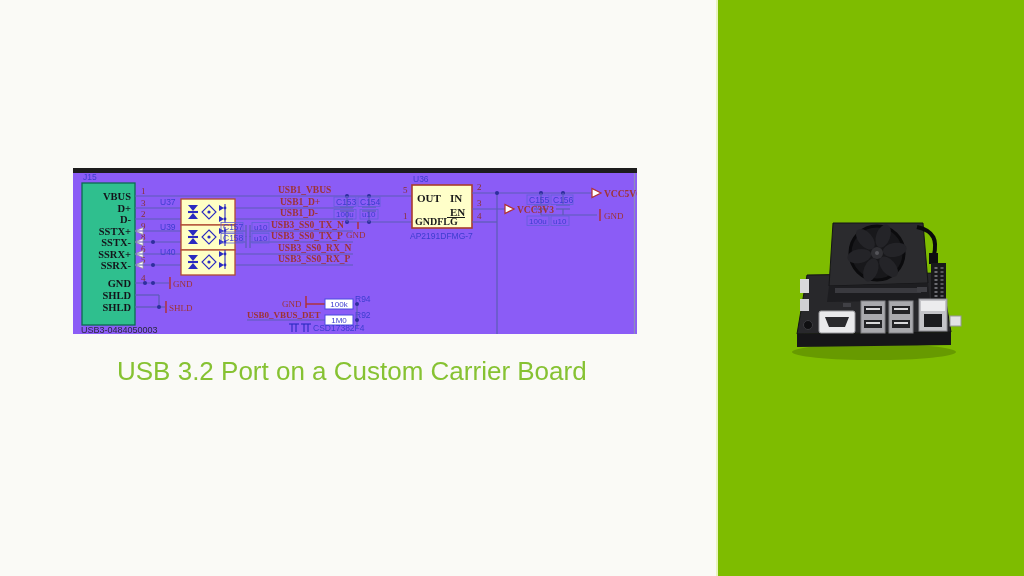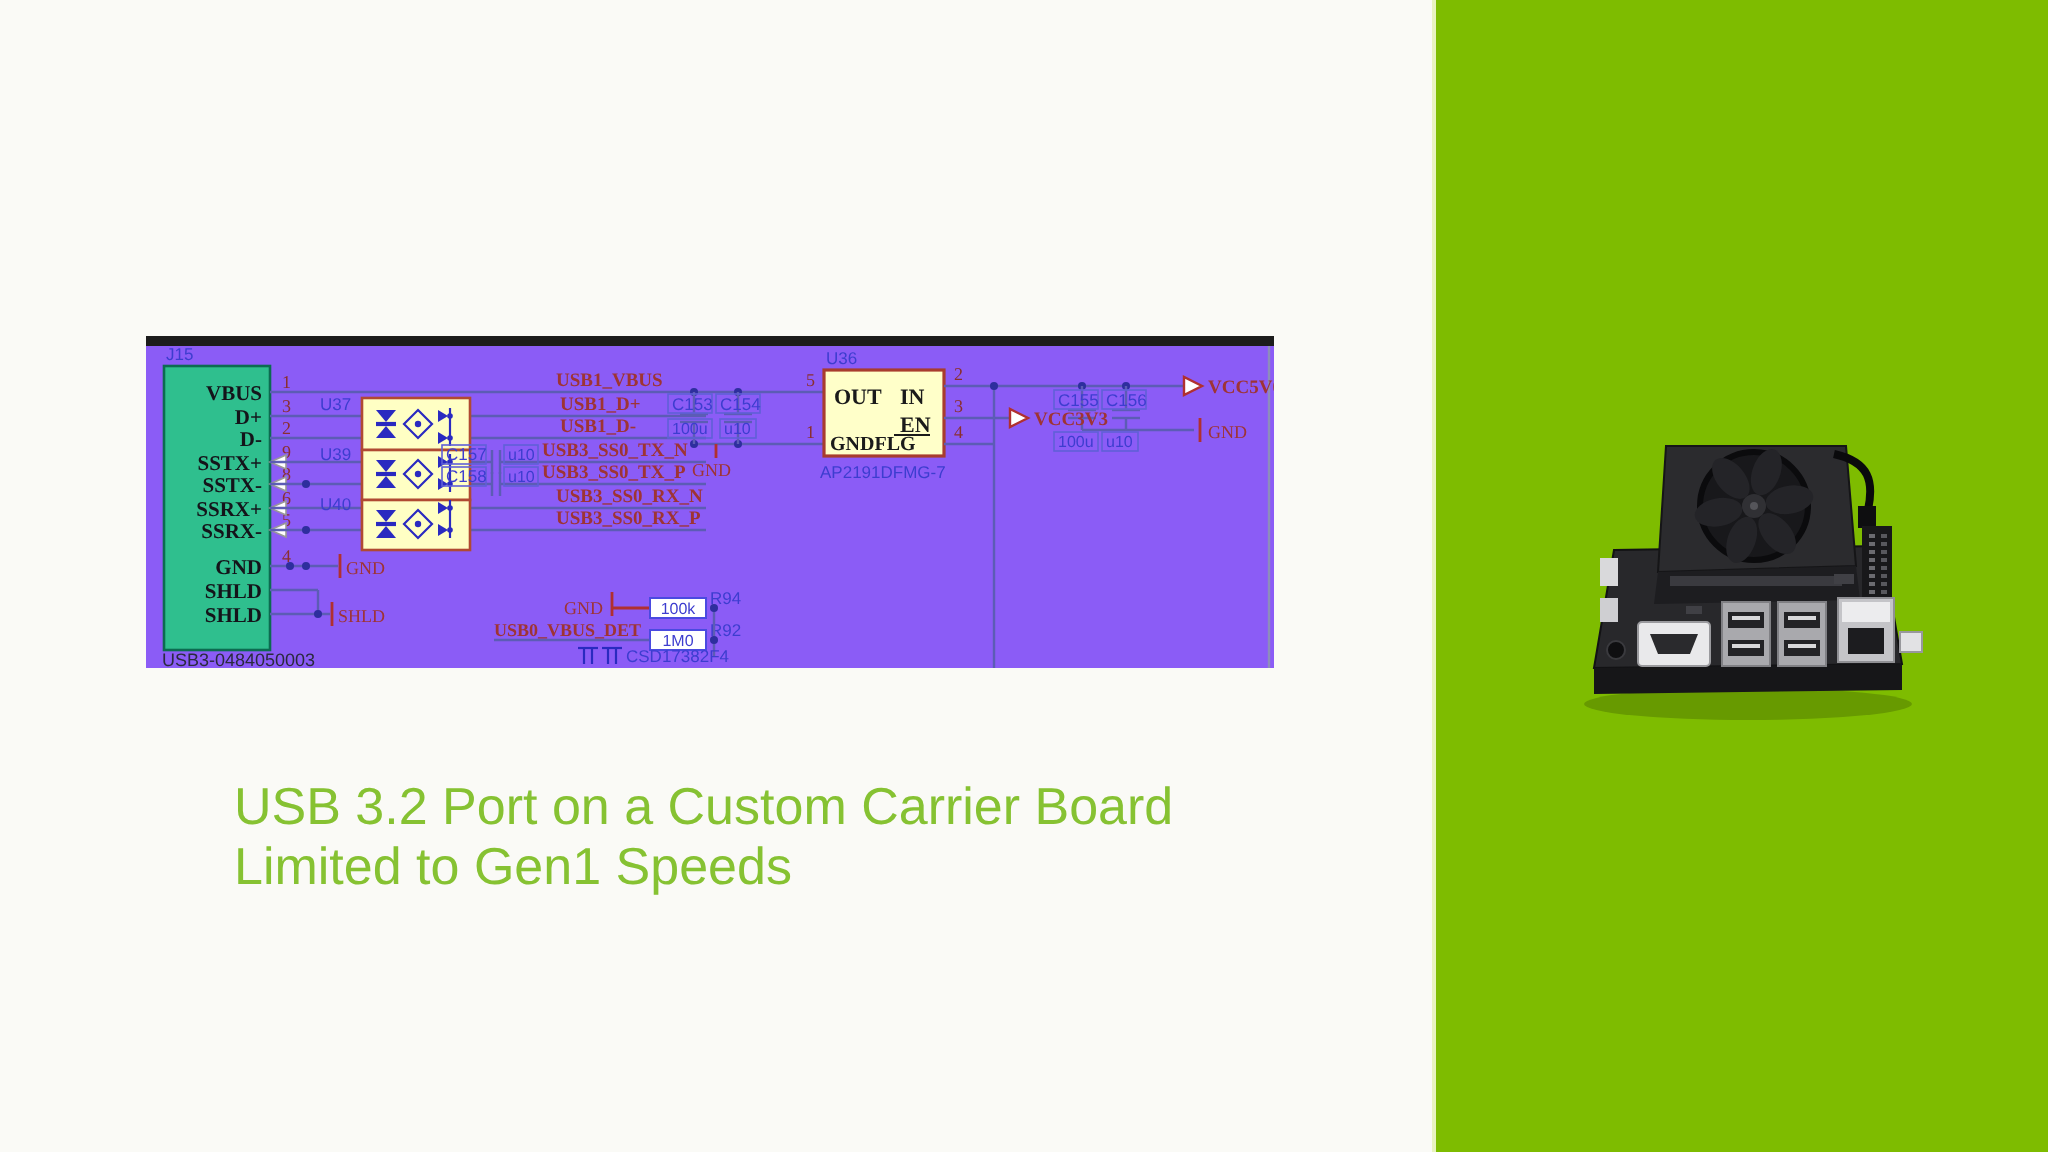--- a/index.html
+++ b/index.html
@@ -14,21 +14,20 @@
   }
   .schematic-wrap{
     position:absolute;left:73px;top:168px;width:564px;height:166px;
     background:#8b5cf6;
     border-left:1px solid #ececе6;border-bottom:1px solid #ececе6;
   }
   .slide-title{
     position:absolute;left:117px;top:356px;width:560px;
     color:#86c232;font-size:26px;line-height:30px;font-weight:400;
     letter-spacing:0px;
-    margin-top:32px;
   }
   svg text{user-select:none;}
   .pin-name{font:600 10.5px "Liberation Serif",serif;fill:#14141a;}
   .pin-num{font:9px "Liberation Serif",serif;fill:#8a2f2f;}
   .net{font:600 9.5px "Liberation Serif",serif;fill:#9e3434;}
   .ref{font:8.5px "Liberation Sans",sans-serif;fill:#3d3dcf;}
   .val{font:8px "Liberation Sans",sans-serif;fill:#3d3dcf;}
   .chip-pin{font:600 11px "Liberation Serif",serif;fill:#1a1a1a;}
   .part{font:8.5px "Liberation Sans",sans-serif;fill:#3d3dcf;}
   .rail{font:600 9.5px "Liberation Serif",serif;fill:#9e3434;}
@@ -357,14 +356,13 @@
       <line class="esdline" x1="231" y1="156" x2="231" y2="164"></line>
           <line class="esdline" x1="235" y1="156" x2="235" y2="164"></line>
     </g>
     <text class="part" x="240" y="163">CSD17382F4</text>
   </g>
 </svg>
 </div>
 
 <div class="slide-title">
   <div>USB 3.2 Port on a Custom Carrier Board</div>
-  <div>Limited to Gen1 Speeds</div>
 </div>
 
 </body></html>

